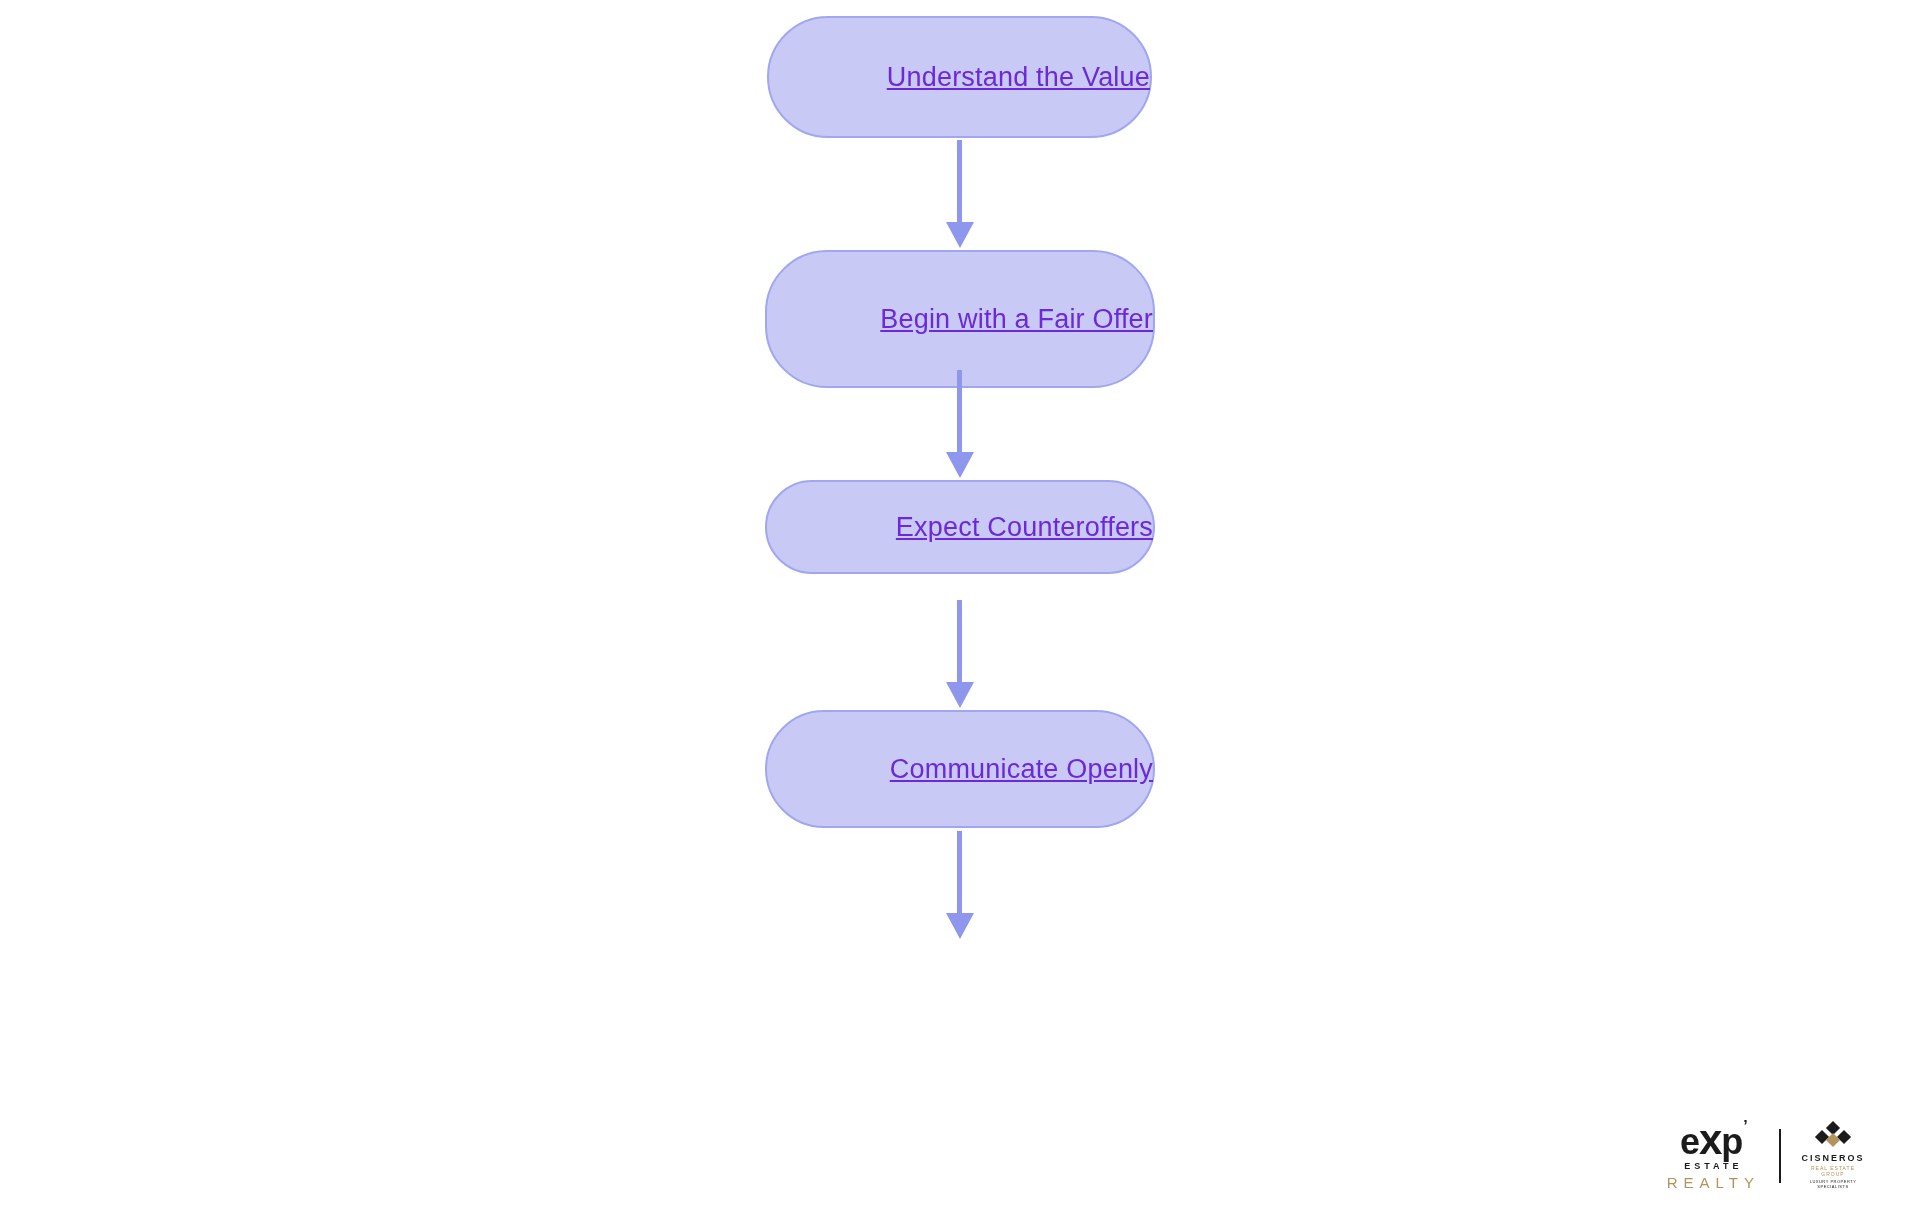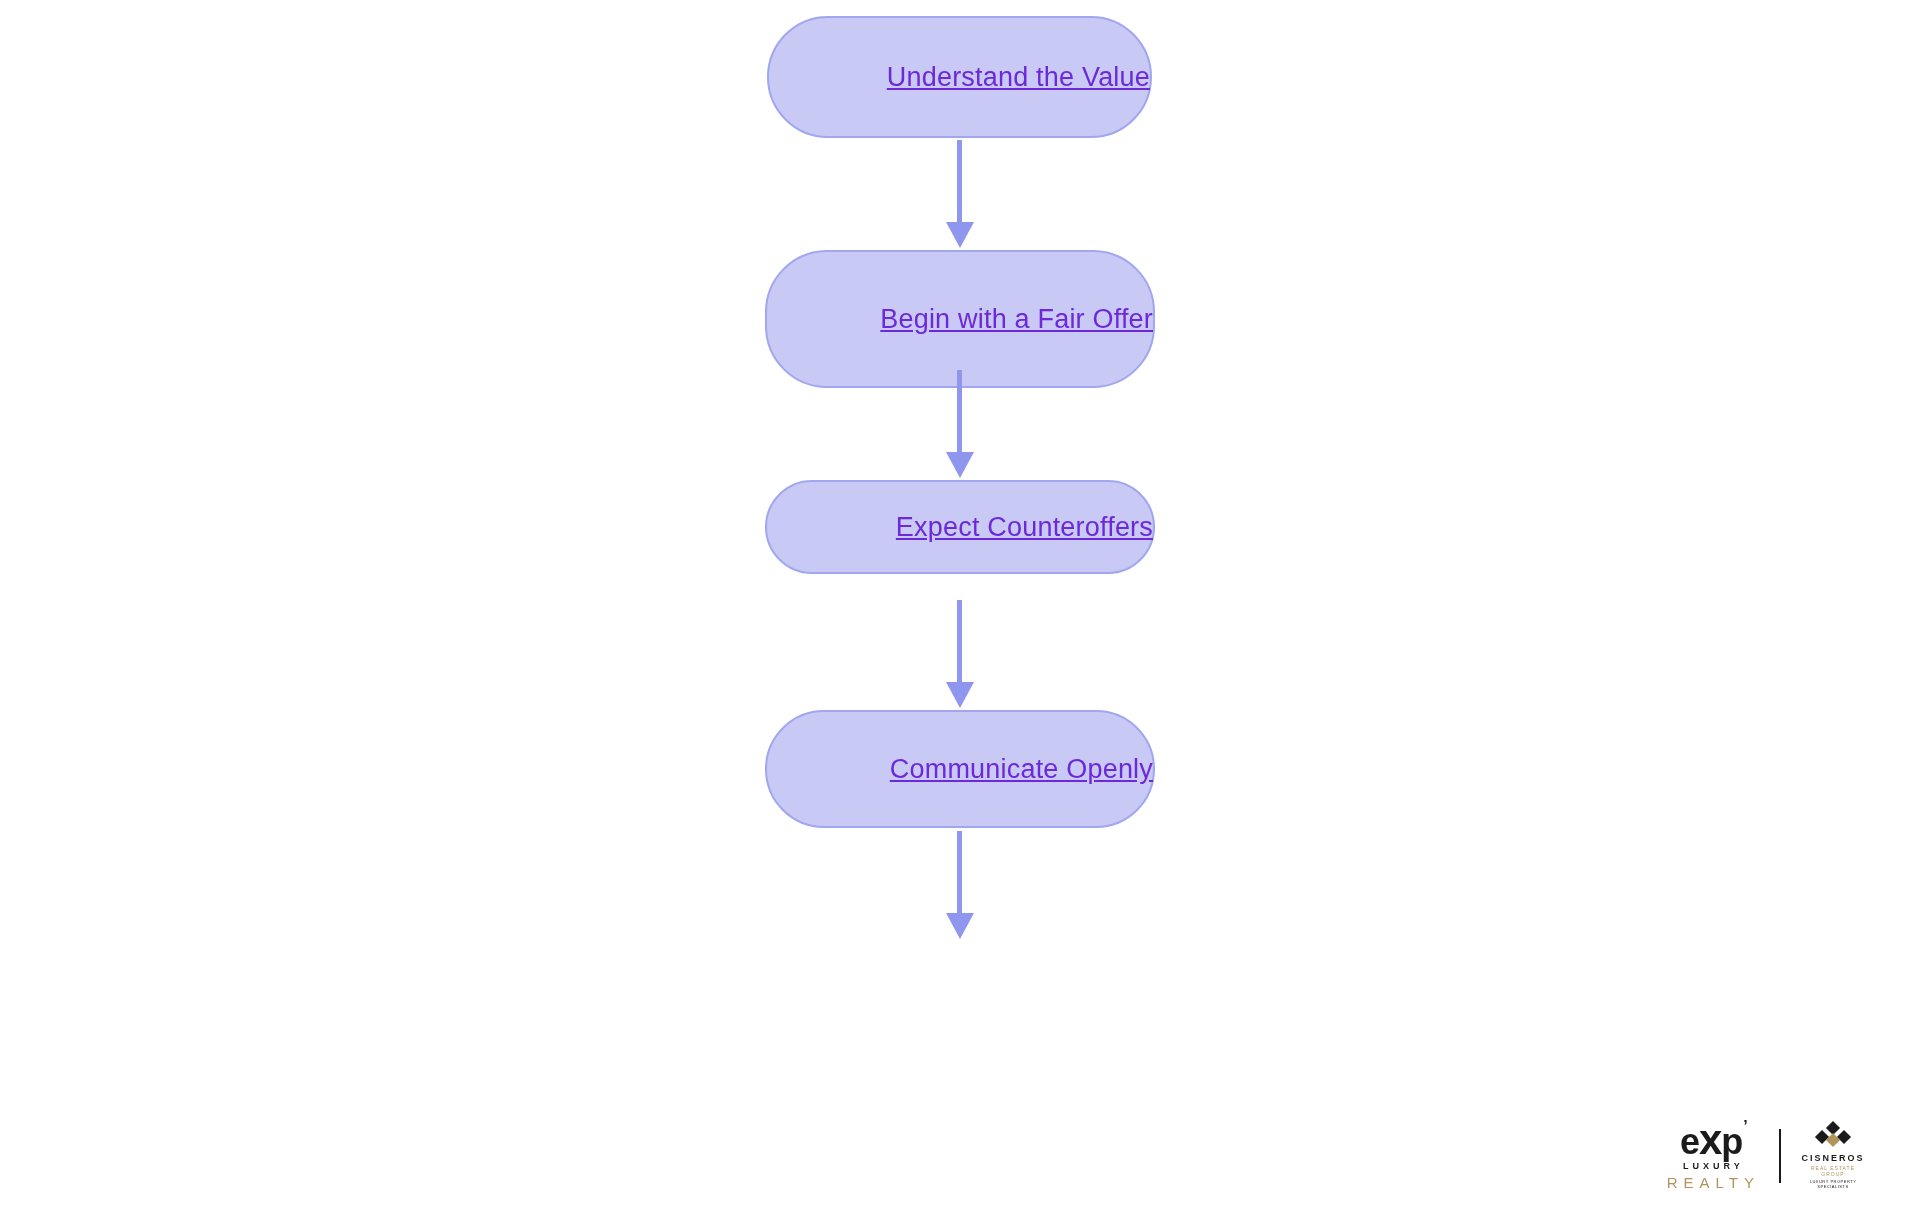--- a/index.html
+++ b/index.html
@@ -184,21 +184,21 @@
     <div class="head"></div>
   </div>
 
 
   <div class="brand">
 
     <div class="exp-logo">
       <div class="exp-word">
         <span class="l-e">e</span><span class="l-x">x</span><span class="l-p">p</span><span class="l-tick">’</span>
       </div>
-      <div class="exp-realty">LUXURY</div>
+      <div class="exp-realty">ESTATE</div>
       <div class="exp-luxury">REALTY</div>
     </div>
 
     <div class="brand-divider"></div>
 
     <div class="cisneros-logo">
       <div class="diamond-cluster">
         <span class="diamond d-top"></span>
         <span class="diamond d-left"></span>
         <span class="diamond d-right"></span>

